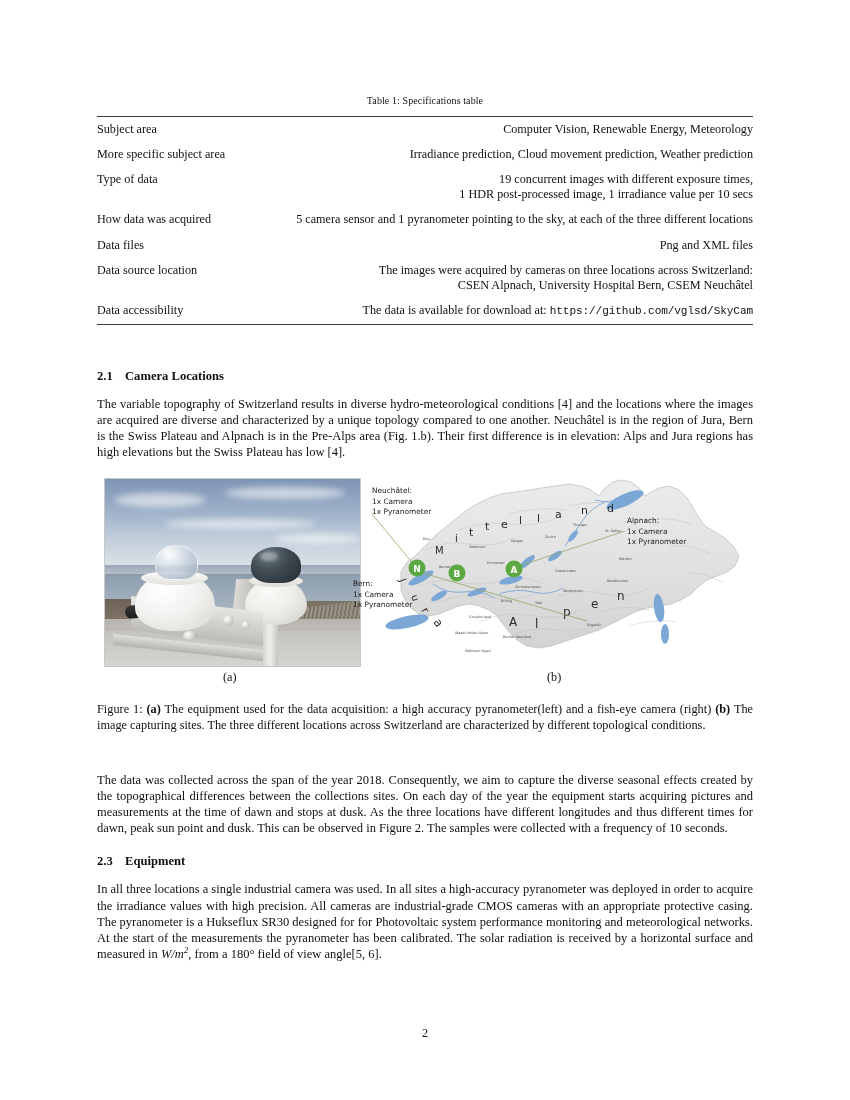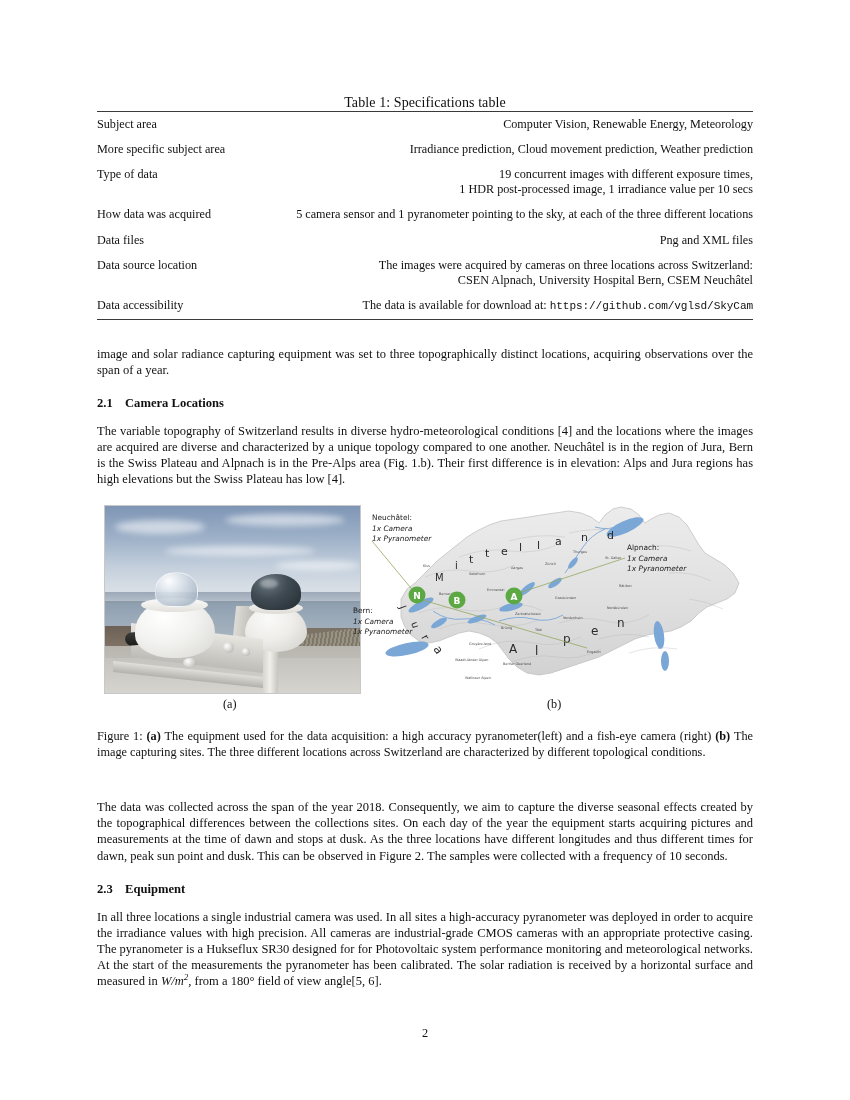--- a/index.html
+++ b/index.html
@@ -25,22 +25,23 @@
   .content {
     position: absolute;
     left: 97px;
     top: 0;
     width: 656px;
   }
 
   
   .table-caption {
     text-align: center;
-    font-size: 14px;
+    font-size: 10px;
     margin-top: 95px;
+    margin-bottom: 10px;
     letter-spacing: 0.1px;
   }
   table.spec {
     width: 656px;
     border-collapse: collapse;
     font-size: 12.2px;
   }
   table.spec .rule-top td {
     border-top: 1.6px solid #3a3a3a;
     height: 0; padding: 0; font-size: 0; line-height: 0;
@@ -225,21 +226,21 @@
   .map-svg { display: block; }
   .anno {
     position: absolute;
     font-family: "DejaVu Sans", sans-serif;
     font-size: 7.4px;
     line-height: 1.42;
     color: #1c1c1c;
     white-space: nowrap;
   }
   .anno .ttl { font-weight: normal; display: block; }
-  .anno .ln { display: block; font-style: italic; }
+  .anno .ln { display: block; }
 
   .subcaps {
     position: relative;
     width: 656px;
     height: 20px;
     font-size: 12.2px;
   }
   .subcap { position: absolute; }
 
   p.figcap {
@@ -324,21 +325,20 @@
         </tr>
 
         <tr class="rule-bottom">
             <td colspan="2"></td>
           </tr>
       </tbody>
     </table>
 
     <div class="gap-lg"></div>
 
-    <p class="body">image and solar radiance capturing equipment was set to three topographically distinct locations, acquiring observations over the span of a year.</p>
 
     <div class="gap-md"></div>
 
     <h3 class="sec">
       <span class="num">2.1</span><span>Camera Locations</span>
     </h3>
 
     <div class="gap-sm"></div>
 
     <p class="body">The variable topography of Switzerland results in diverse hydro-meteorological conditions [4] and the locations where the images are acquired are diverse and characterized by a unique topology compared to one another. Neuchâtel is in the region of Jura, Bern is the Swiss Plateau and Alpnach is in the Pre-Alps area (Fig. 1.b). Their first difference is in elevation: Alps and Jura regions has high elevations but the Swiss Plateau has low [4].</p>

